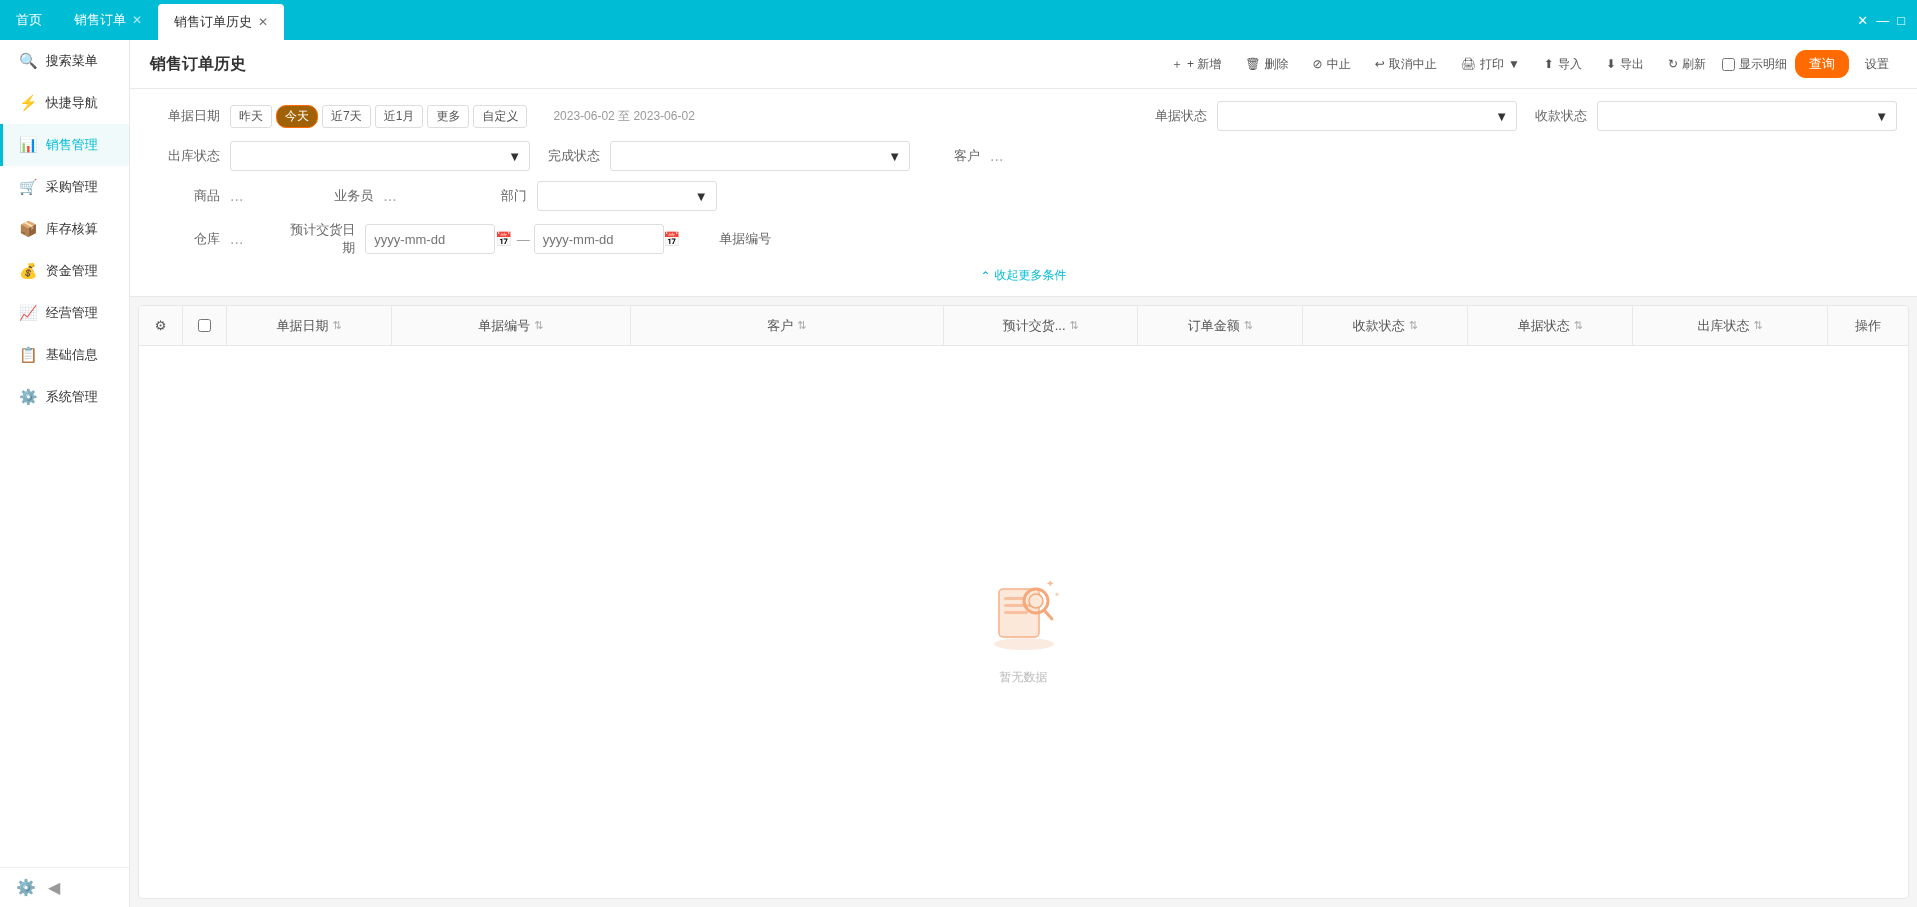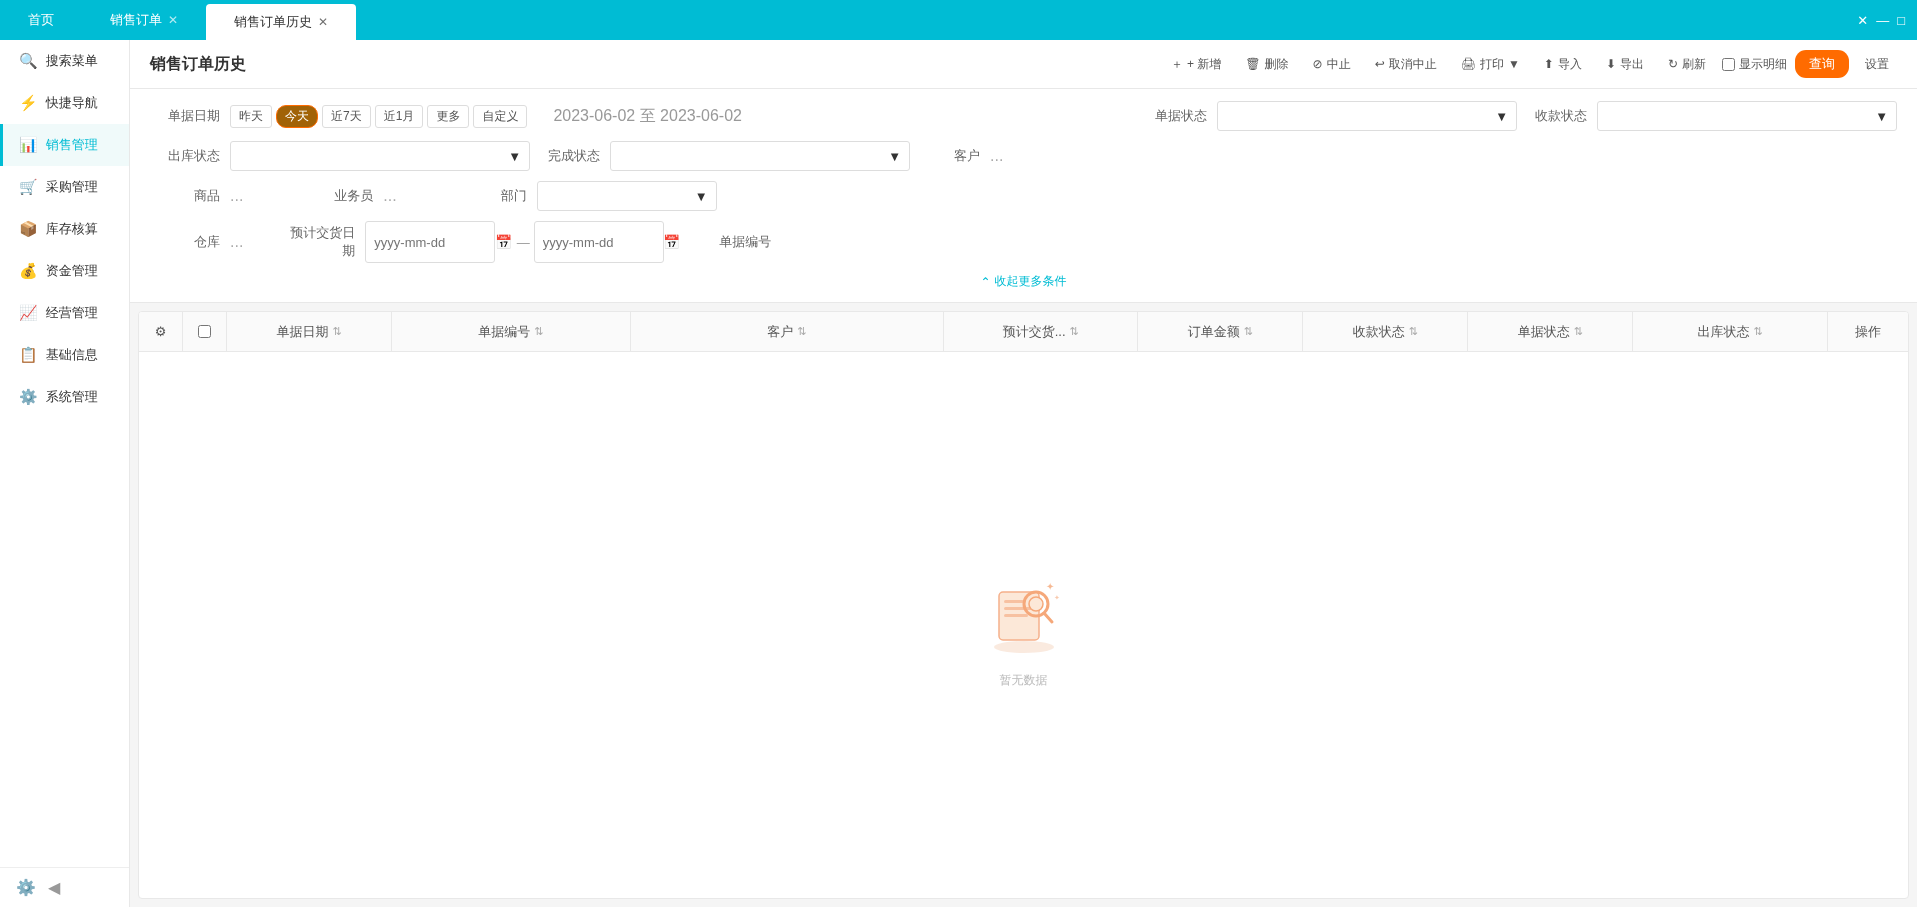--- a/index.html
+++ b/index.html
@@ -11,21 +11,21 @@
       height: 40px;
       display: flex;
       align-items: center;
       padding: 0 0;
       flex-shrink: 0;
     }
     .tab-item {
       height: 40px;
       display: flex;
       align-items: center;
-      padding: 0 28px;
+      padding: 0 16px;
       color: #fff;
       cursor: pointer;
       font-size: 13px;
       white-space: nowrap;
       gap: 6px;
       justify-content: flex-end;
     }
     .tab-item.active {
       background: #fff;
       color: #333;
@@ -181,21 +181,21 @@
       background: #fff;
       color: #555;
     }
     .date-quick-btn.active {
       background: #a16207;
       color: #fff;
       border-color: #ff6b00;
       border-radius: 10px;
     }
     .date-range-text {
-      font-size: 16px;
+      font-size: 12px;
       color: #999;
       margin-left: 6px;
     }
     .filter-select {
       border: 1px solid #ddd;
       border-radius: 3px;
       padding: 4px 8px;
       font-size: 13px;
       background: #fff;
       color: #333;
@@ -212,21 +212,21 @@
     }
     .filter-ellipsis {
       color: #aaa;
       cursor: pointer;
       font-size: 16px;
       line-height: 1;
     }
     .filter-date-input {
       border: 1px solid #ddd;
       border-radius: 3px;
-      padding: 20px 8px;
+      padding: 8px 8px;
       font-size: 13px;
       width: 130px;
       height: 30px;
       color: #999;
     }
     .filter-date-icon {
       color: #aaa;
       cursor: pointer;
       font-size: 14px;
     }

